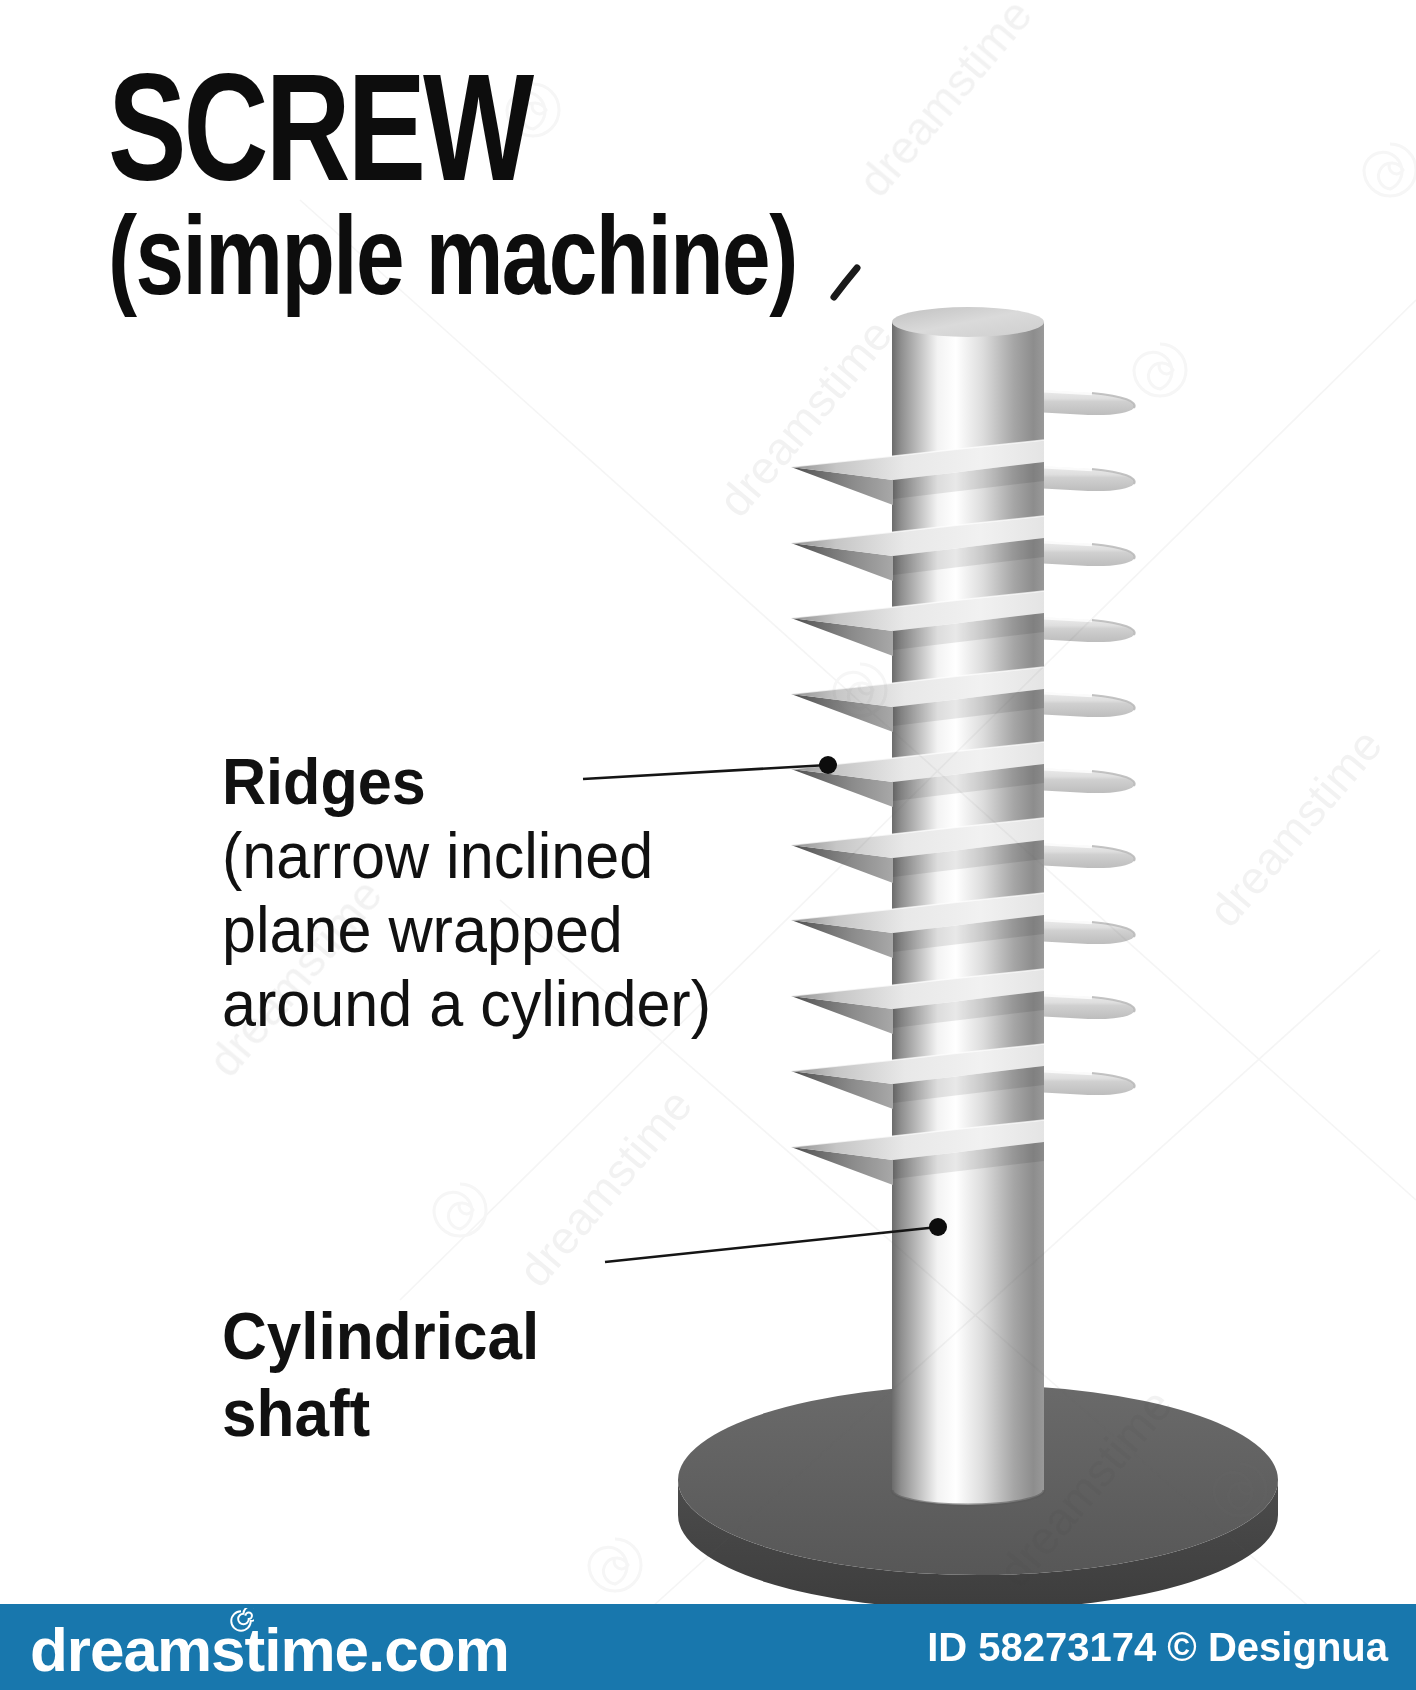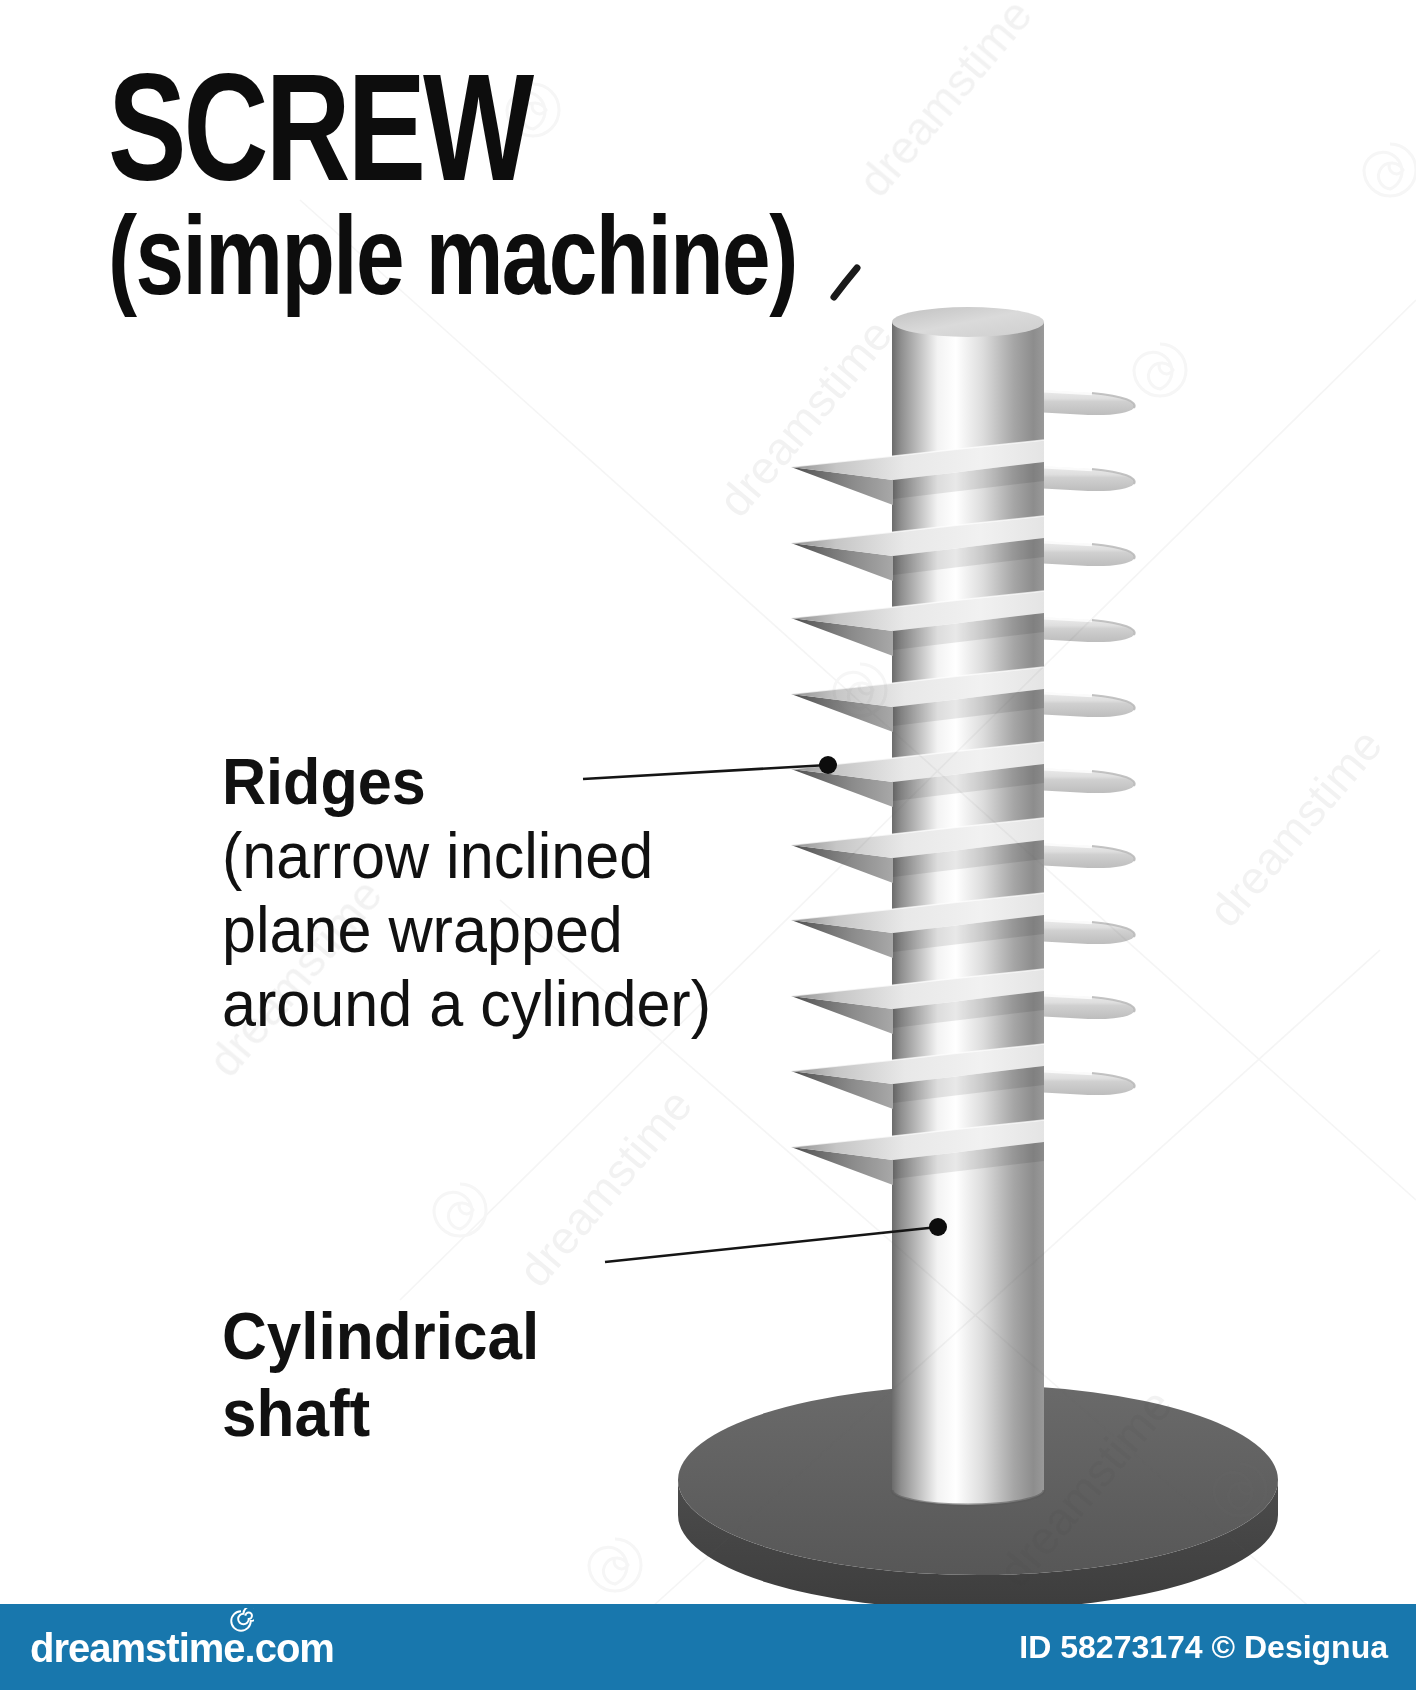--- a/index.html
+++ b/index.html
@@ -25,26 +25,26 @@
   #shaft-label{
     left:222px;top:1298px;font-size:66px;line-height:77px;font-weight:bold;
     transform:scaleX(0.94);white-space:nowrap;
   }
   #footer{
     position:absolute;left:0;top:1604px;width:1416px;height:86px;
     background:#1877ad;z-index:4;
   }
   #logo{
     position:absolute;left:30px;top:50%;transform:translateY(-46%);
-    font-size:40px;font-weight:bold;color:#fff;letter-spacing:-1px;white-space:nowrap;
+    font-size:62px;font-weight:bold;color:#fff;letter-spacing:-1px;white-space:nowrap;
   }
   #logo-spiral{position:absolute;left:228px;top:4px;width:26px;height:26px;}
   #credit{
     position:absolute;right:28px;top:50%;transform:translateY(-50%);
-    font-size:32px;font-weight:bold;color:#fff;white-space:nowrap;
+    font-size:40px;font-weight:bold;color:#fff;white-space:nowrap;
   }
 </style>
 </head>
 <body>
 
 <div id="stage">
 
   <svg id="figure" width="1416" height="1690" viewBox="0 0 1416 1690">
     <defs>
       <linearGradient id="gShaft" x1="0" y1="0" x2="1" y2="0">

